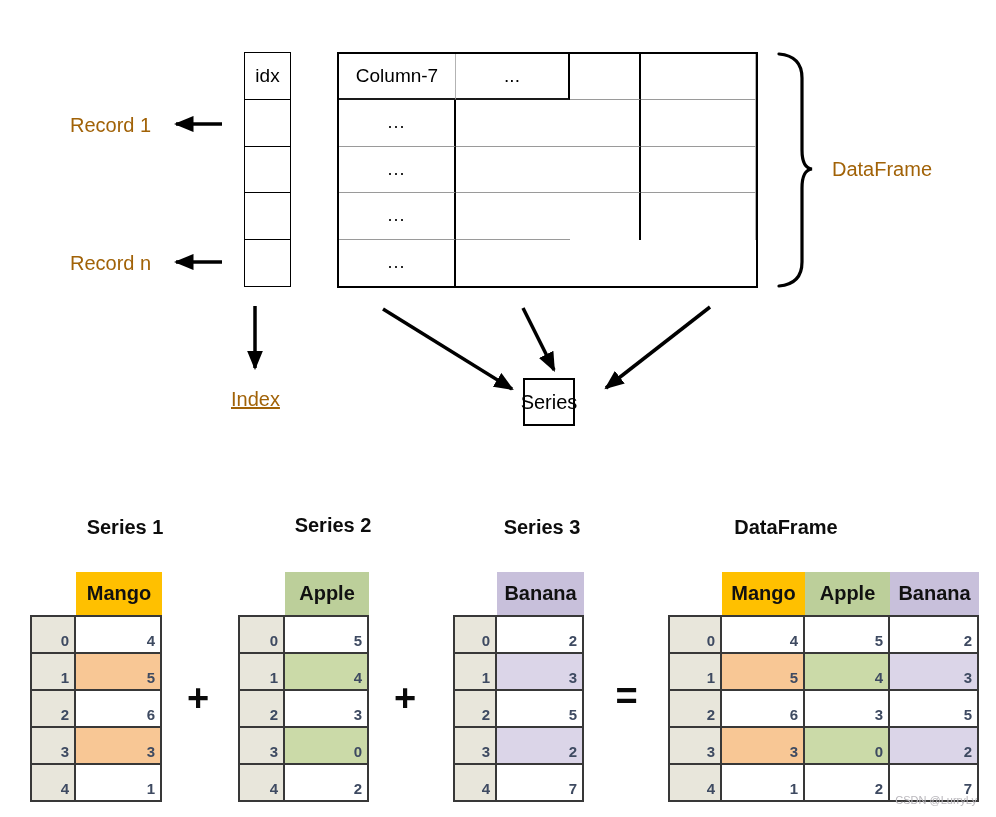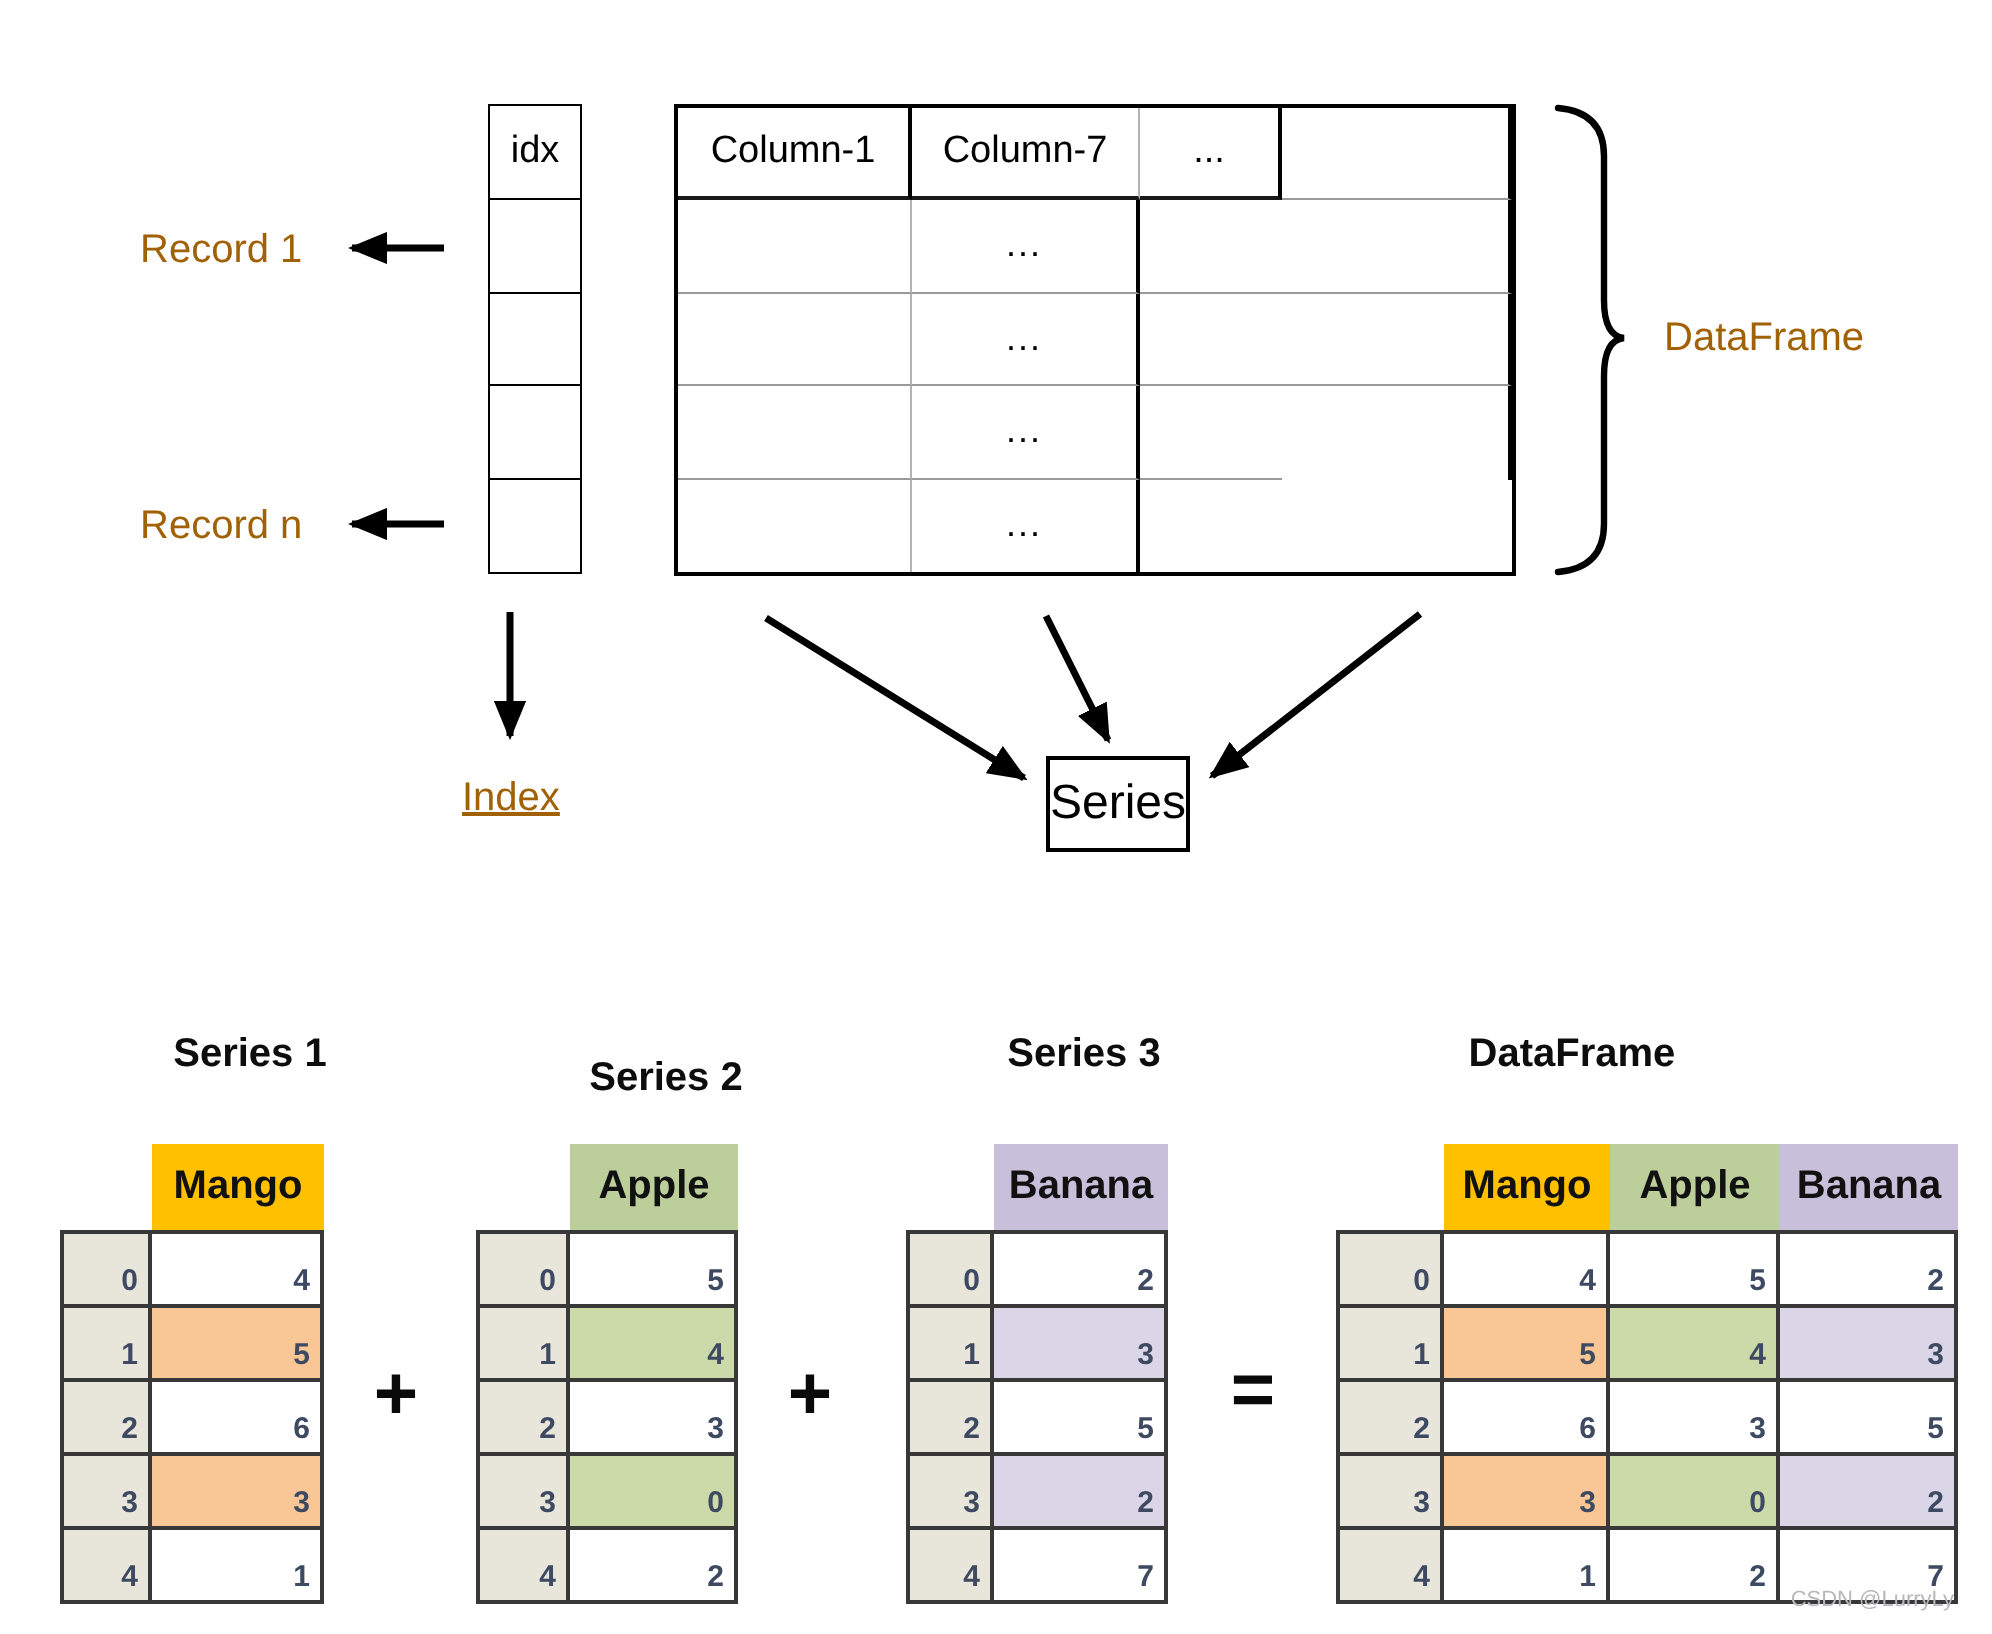--- a/index.html
+++ b/index.html
@@ -19,22 +19,22 @@
   .main-table{left:337px;top:52px;width:421px;height:236px;border:2px solid #000;box-sizing:border-box;
     display:grid;grid-template-columns:117px 114px 71px 1fr;grid-template-rows:46px repeat(4,1fr);}
   .mt-cell{box-sizing:border-box;display:flex;align-items:center;justify-content:center;font-size:19px;
     border-right:1px solid #b3b3b3;border-bottom:1px solid #9a9a9a;}
   .mt-cell.vdark{border-right:2px solid #000;}
   .mt-cell.lastcol{border-right:none;}
   .mt-cell.hdr{border-bottom:2px solid #1a1a1a;}
   .mt-cell.lastrow{border-bottom:none;}
   .mt-cell.dots{font-size:18px;letter-spacing:1px;}
 
-  .series-box{left:523px;top:378px;width:72px;height:48px;border:2.5px solid #000;box-sizing:border-box;
-    display:flex;align-items:center;justify-content:center;font-size:24px;background:#fff;}
+  .series-box{left:523px;top:378px;width:52px;height:48px;border:2.5px solid #000;box-sizing:border-box;
+    display:flex;align-items:center;justify-content:center;font-size:20px;background:#fff;}
 
   
   .b-title{font-weight:bold;font-size:20px;color:#0d0d0d;transform:translateX(-50%);white-space:nowrap;}
   .btable{top:572px;}
   .hdr-row{display:flex;}
   .hdr-block{height:43px;box-sizing:border-box;display:flex;align-items:center;justify-content:center;
     font-weight:bold;font-size:20px;color:#111;}
   .brows{border-left:2px solid #383838;border-top:2px solid #383838;display:inline-block;background:#fff;}
   .brow{display:flex;}
   .bcell{height:37px;box-sizing:border-box;border-right:2px solid #383838;border-bottom:2px solid #383838;
@@ -72,21 +72,20 @@
 
   <div class="abs idx-table">
     <div class="idx-cell">idx</div>
     <div class="idx-cell"></div>
     <div class="idx-cell"></div>
     <div class="idx-cell"></div>
     <div class="idx-cell"></div>
   </div>
 
   <div class="abs main-table">
-    <div class="mt-cell hdr vdark">Column-1</div>
     <div class="mt-cell hdr">Column-7</div>
     <div class="mt-cell hdr vdark">...</div>
 
     <div class="mt-cell vdark"></div>
     <div class="mt-cell"></div>
     <div class="mt-cell vdark dots">...</div>
     <div class="mt-cell lastcol"></div>
 
     <div class="mt-cell vdark"></div>
     <div class="mt-cell"></div>
@@ -102,21 +101,21 @@
     <div class="mt-cell lastrow"></div>
     <div class="mt-cell vdark dots lastrow">...</div>
     <div class="mt-cell lastcol lastrow"></div>
   </div>
 
   <div class="abs plain-label" style="left:832px;top:158px;">DataFrame</div>
   <div class="abs plain-label" style="left:231px;top:388px;text-decoration:underline;">Index</div>
   <div class="abs series-box">Series</div>
 
   <div class="abs b-title" style="left:125px;top:516px;">Series 1</div>
-  <div class="abs b-title" style="left:333px;top:528px;text-align:center;">Series 2</div>
+  <div class="abs b-title" style="left:333px;top:514px;text-align:center;">Series 2</div>
   <div class="abs b-title" style="left:542px;top:516px;">Series 3</div>
   <div class="abs b-title" style="left:786px;top:516px;">DataFrame</div>
 
   <div class="abs btable" style="left:30px;"><div class="hdr-row" style="margin-left: 46px;">
         <div class="hdr-block" style="width: 86px; background: rgb(255, 192, 0);">Mango</div>
       </div><div class="brows"><div class="brow">
           <div class="bcell" style="width: 44px; background: rgb(232, 230, 219);">0</div>
           <div class="bcell" style="width: 86px; background: rgb(255, 255, 255);">4</div>
         </div><div class="brow">
           <div class="bcell" style="width: 44px; background: rgb(232, 230, 219);">1</div>

